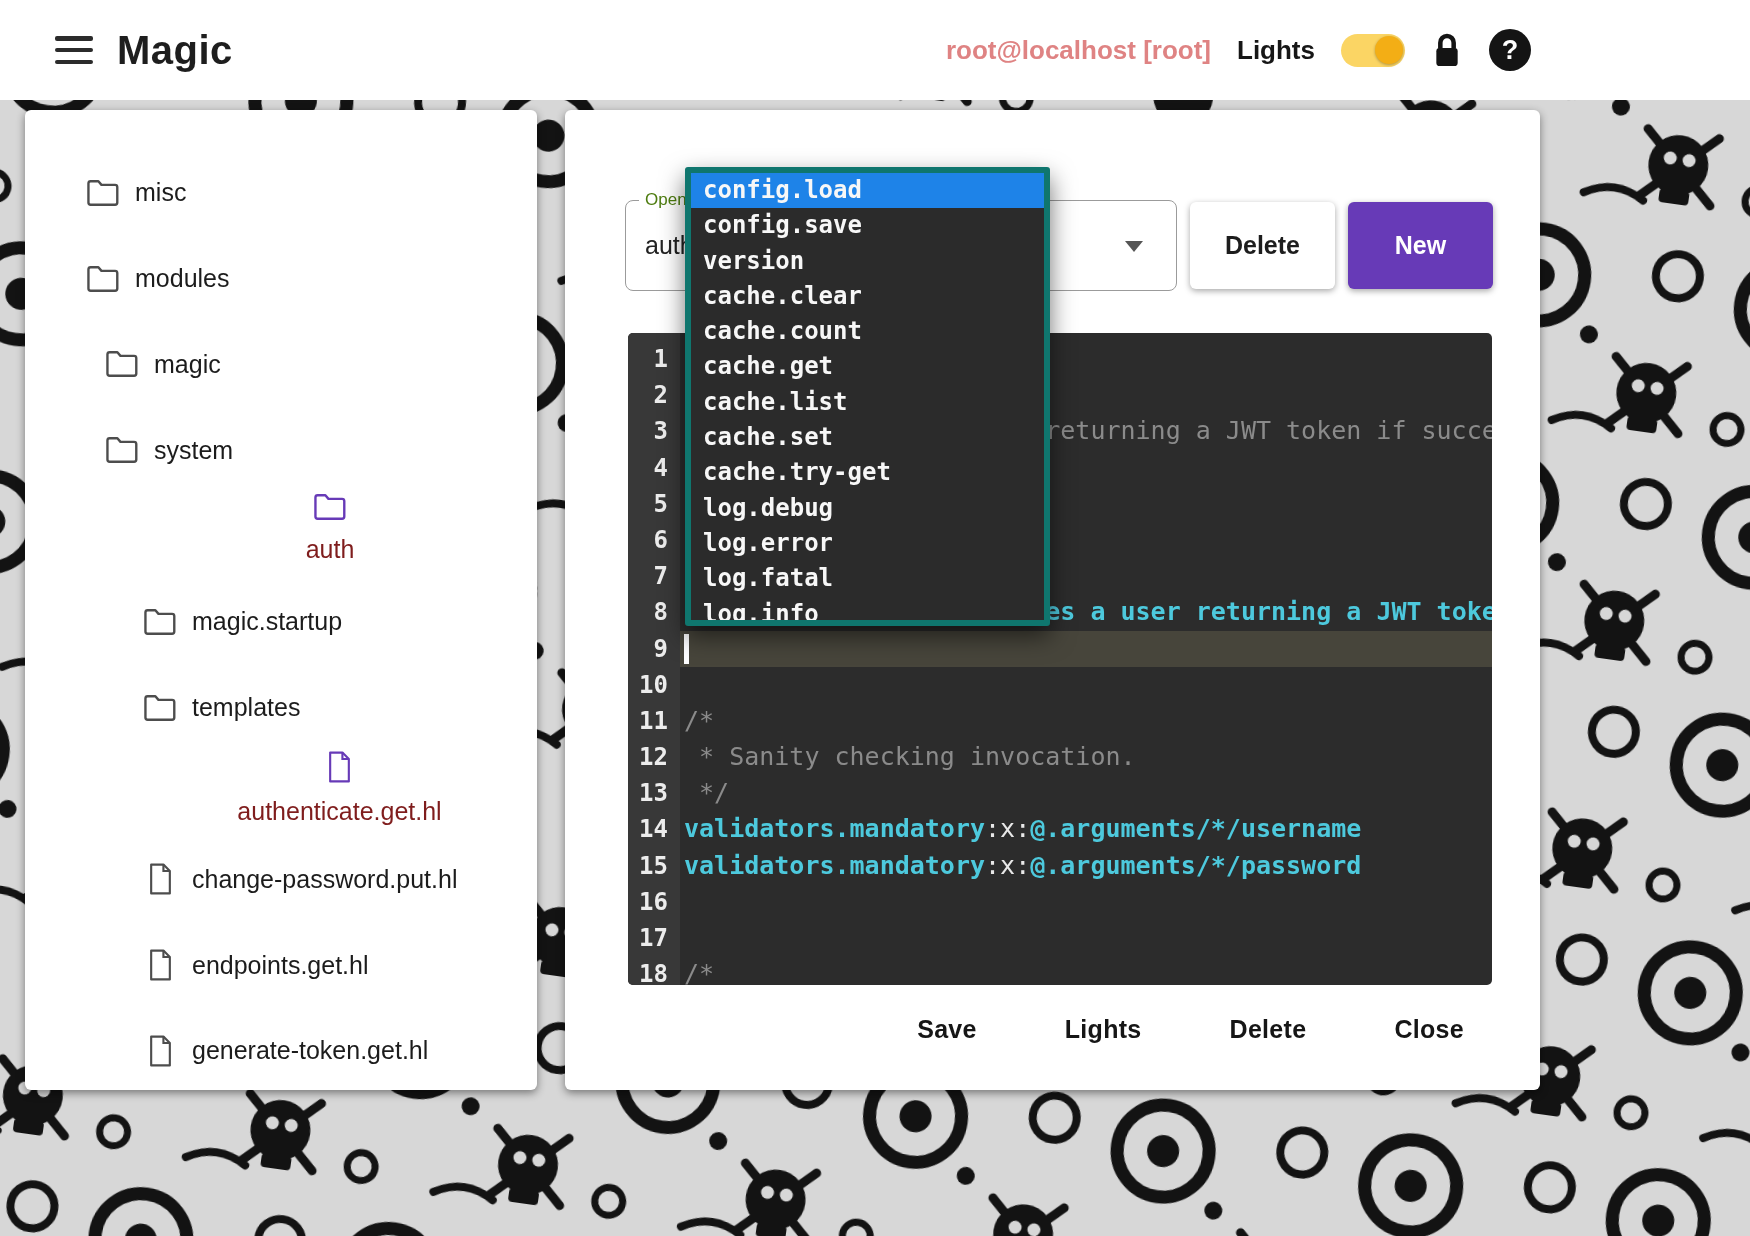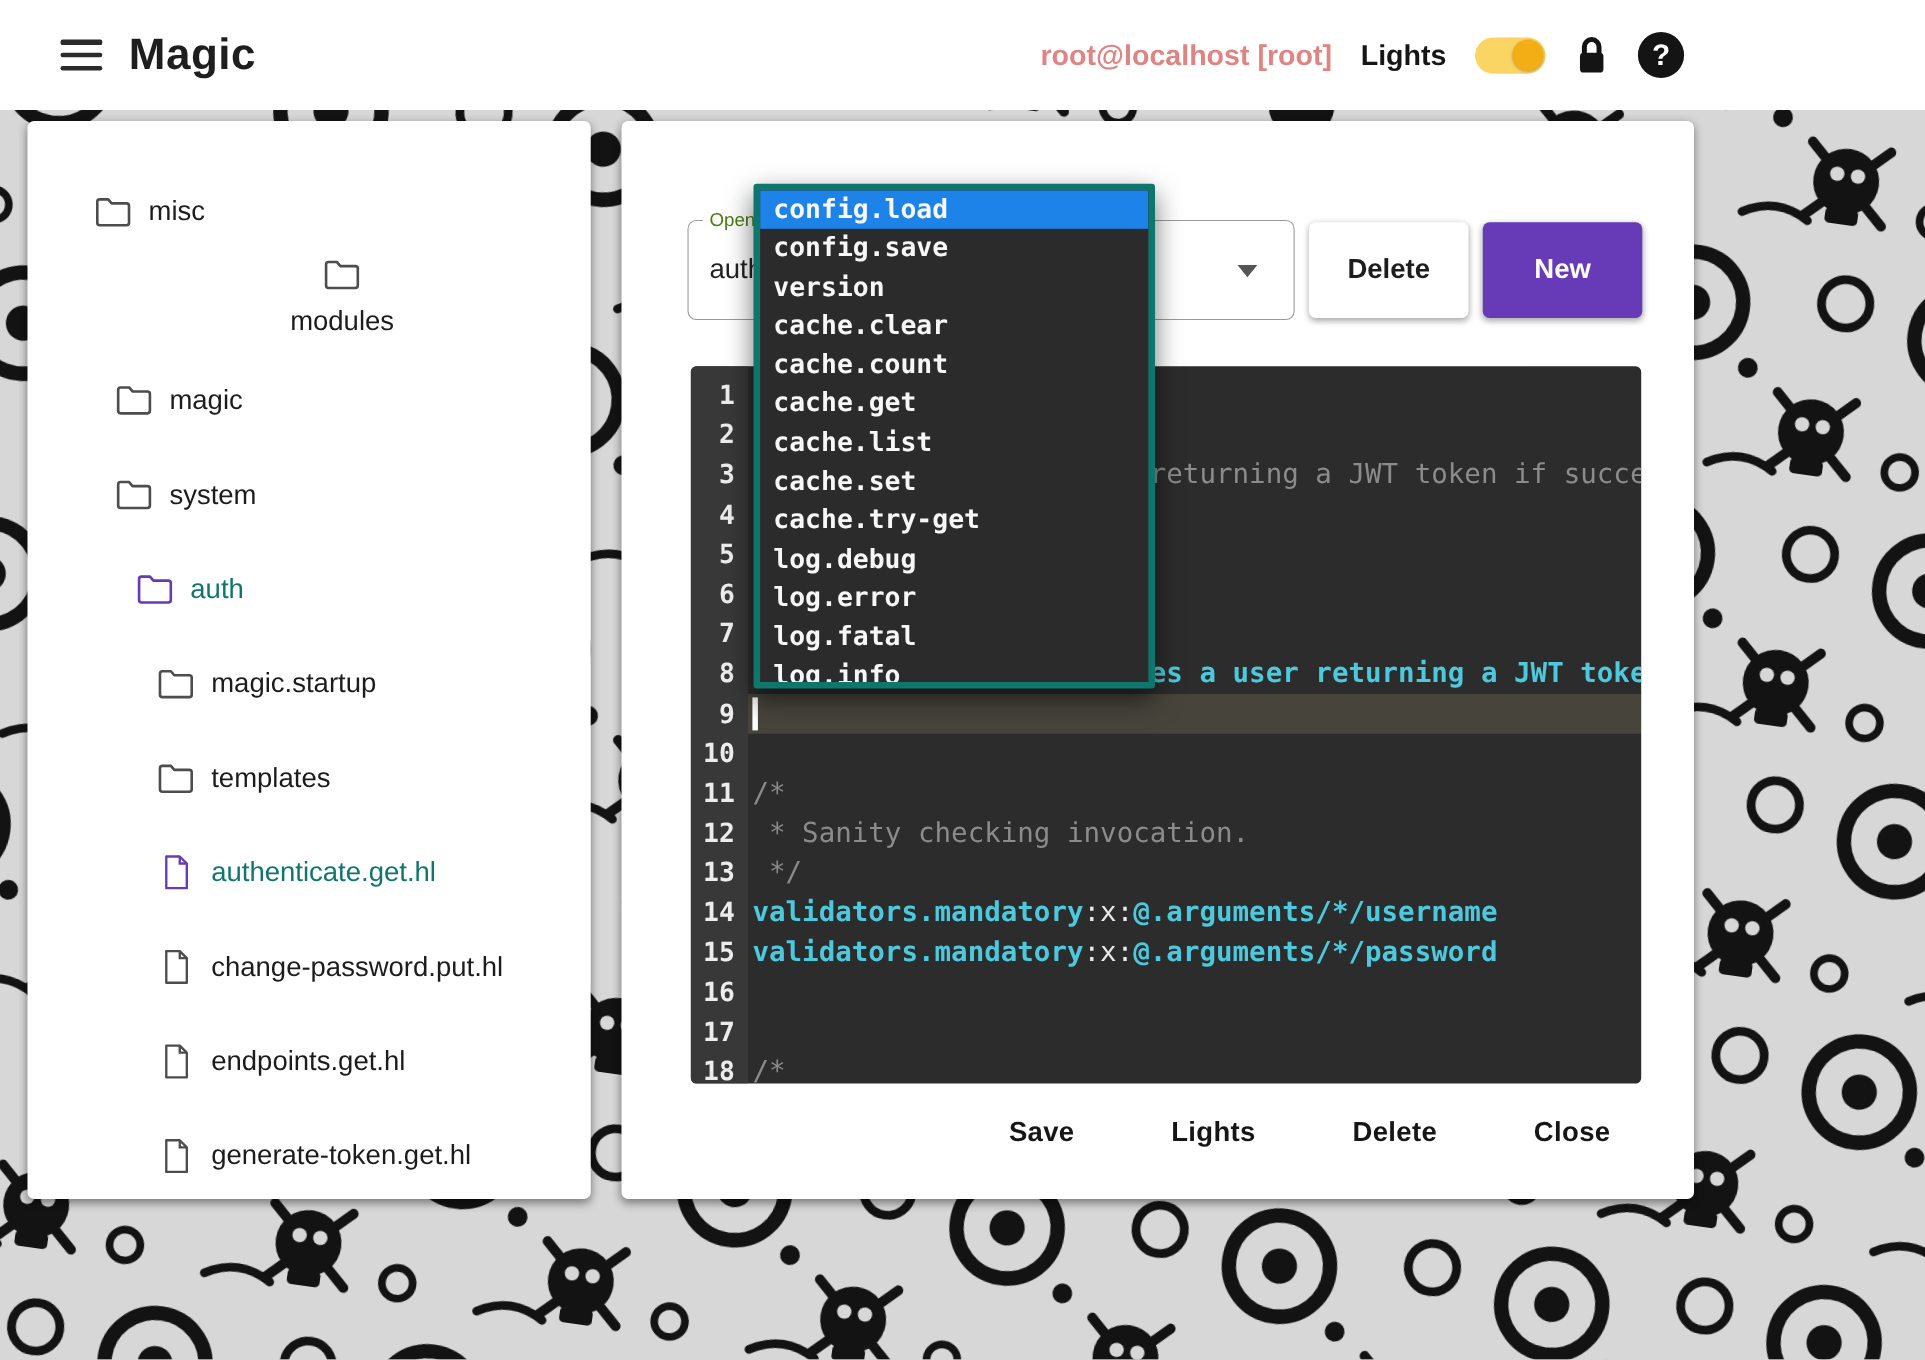--- a/index.html
+++ b/index.html
@@ -40,21 +40,21 @@
 
   
   .card { position: absolute; background: #ffffff; border-radius: 6px; box-shadow: 0 3px 9px rgba(0,0,0,0.45); z-index: 2; }
   .tree-card { left: 25px; top: 110px; width: 512px; height: 980px; overflow: hidden; padding-top: 40px; }
   .editor-card { left: 565px; top: 110px; width: 975px; height: 980px; }
 
   
   .tree-row { height: 85.8px; display: flex; align-items: center; gap: 14px; cursor: pointer; color: #1c1c1c; }
   .tree-icon { width: 36px; display: flex; align-items: center; justify-content: center; color: #4d4d4d; }
   .tree-label { font-size: 25px; color: inherit; }
-  .tree-row.selected { color: #0f766e; }
+  .tree-row.selected { color: #7f1d1d; flex-direction: column; }
   .tree-row.selected .tree-icon { color: #673ab7; }
 
   
   .open-select {
     position: absolute; left: 60px; top: 90px; width: 552px; height: 91px;
     border: 1px solid #9b9b9b; border-radius: 8px; cursor: pointer; background: #fff;
   }
   .select-label {
     position: absolute; top: -11px; left: 13px; background: #ffffff; padding: 0 6px;
     font-size: 17px; color: #4d7c0f;
@@ -168,21 +168,21 @@
 
 <div class="card tree-card" id="tree">
     <div class="tree-row" style="padding-left: 60px;">
       <span class="tree-icon">
         <svg width="34" height="28" viewBox="0 0 24 20">
           <path d="M1.6 3.2 C1.6 2.3 2.3 1.6 3.2 1.6 h5.5 l2.2 2.6 h9.7 c0.9 0 1.6 0.7 1.6 1.6 v11 c0 0.9 -0.7 1.6 -1.6 1.6 H3.2 c-0.9 0 -1.6 -0.7 -1.6 -1.6 z" fill="none" stroke="currentColor" stroke-width="1.7" stroke-linejoin="round"></path>
         </svg>
       </span>
       <span class="tree-label">misc</span>
     </div>
-    <div class="tree-row" style="padding-left: 60px; flex-direction: column;">
+    <div class="tree-row" style="padding-left: 60px;">
       <span class="tree-icon">
         <svg width="34" height="28" viewBox="0 0 24 20">
           <path d="M1.6 3.2 C1.6 2.3 2.3 1.6 3.2 1.6 h5.5 l2.2 2.6 h9.7 c0.9 0 1.6 0.7 1.6 1.6 v11 c0 0.9 -0.7 1.6 -1.6 1.6 H3.2 c-0.9 0 -1.6 -0.7 -1.6 -1.6 z" fill="none" stroke="currentColor" stroke-width="1.7" stroke-linejoin="round"></path>
         </svg>
       </span>
       <span class="tree-label">modules</span>
     </div>
     <div class="tree-row" style="padding-left: 79px;">
       <span class="tree-icon">
         <svg width="34" height="28" viewBox="0 0 24 20">

